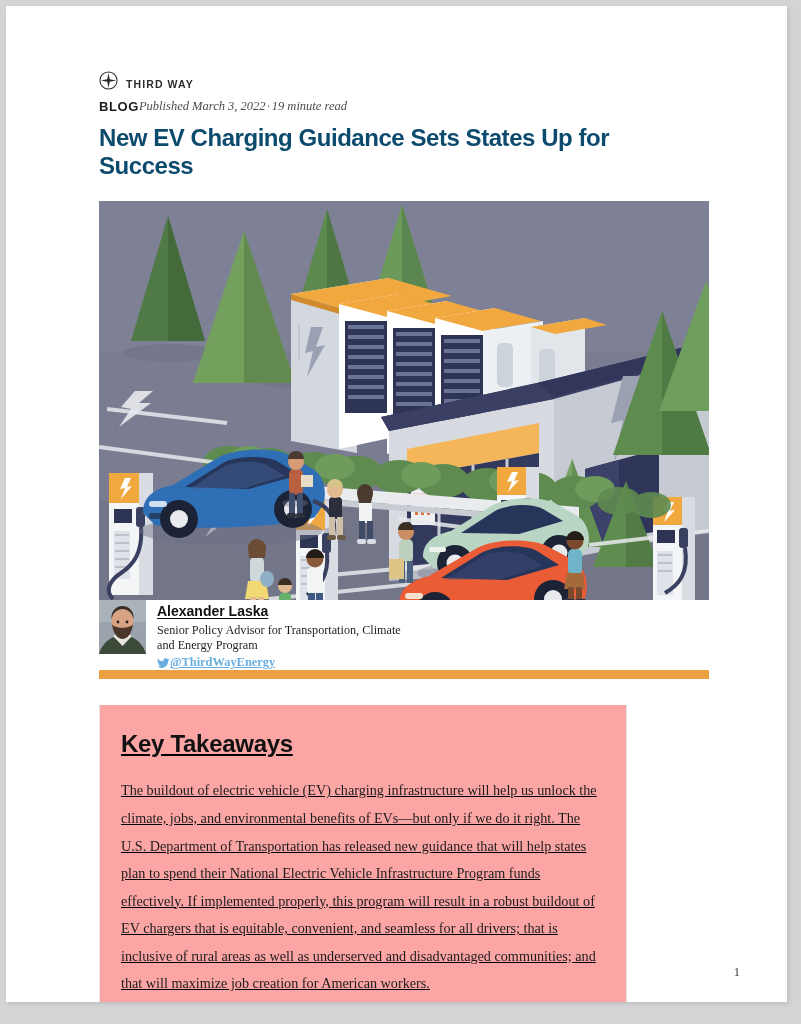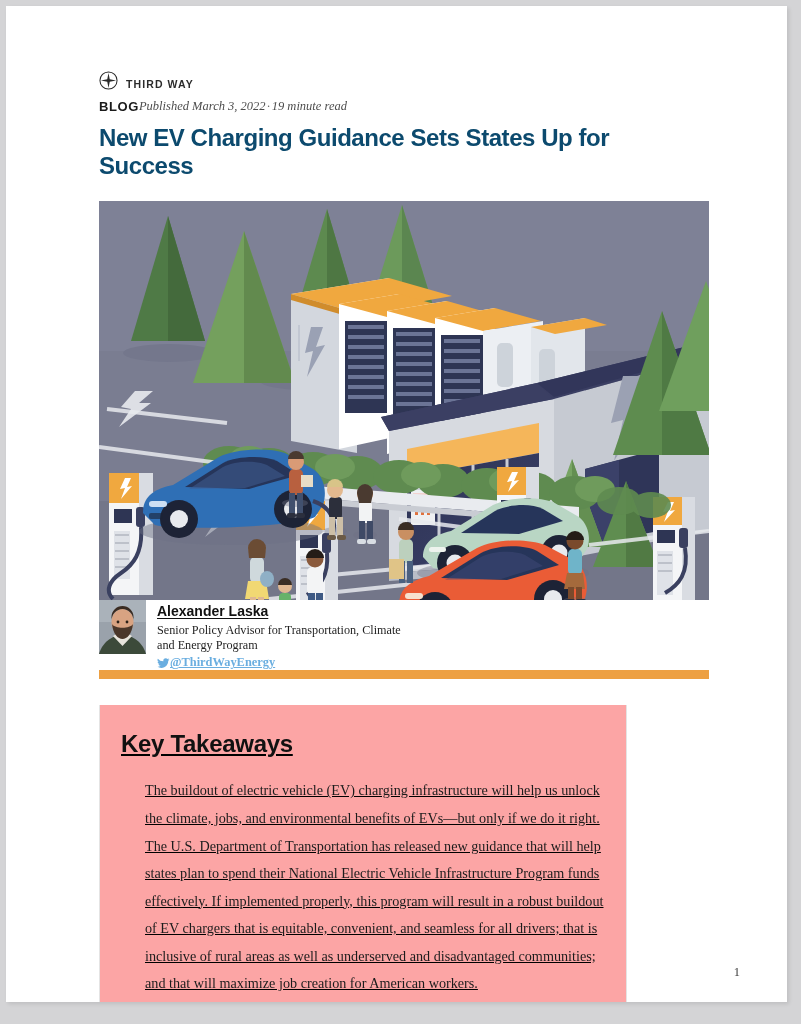--- a/index.html
+++ b/index.html
@@ -162,21 +162,20 @@
     letter-spacing: -0.3px;
     color: #111;
   }
   .card-text {
     margin-top: 19px;
     font-family: "Liberation Serif", serif;
     font-size: 14.2px;
     line-height: 1.94;
     color: #1c1c1c;
     max-width: 566px;
-    margin-left: 24px;
   }
 
   
   .page-number {
     position: absolute;
     right: 47px;
     bottom: 22px;
     font-family: "Liberation Serif", serif;
     font-size: 12.5px;
     color: #3b3b3b;

